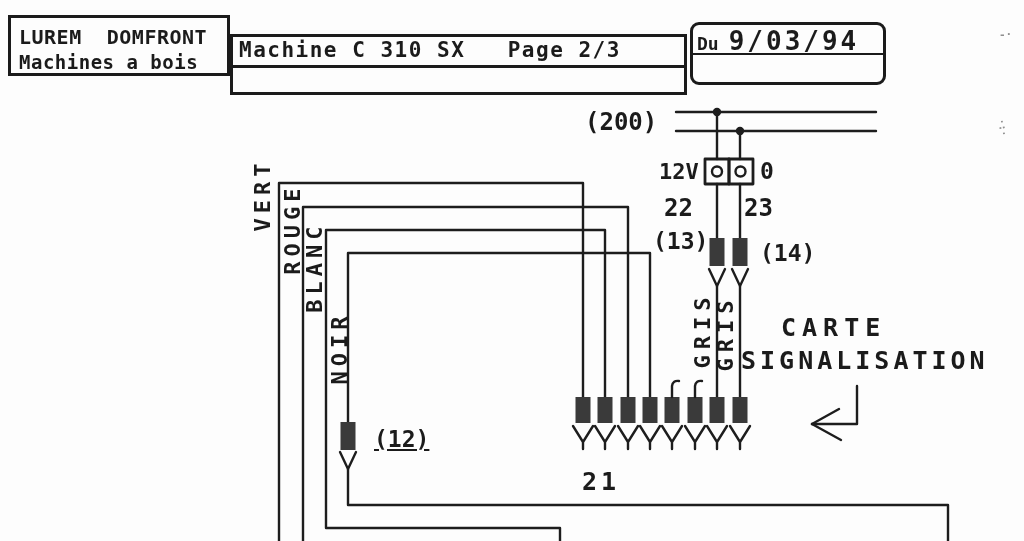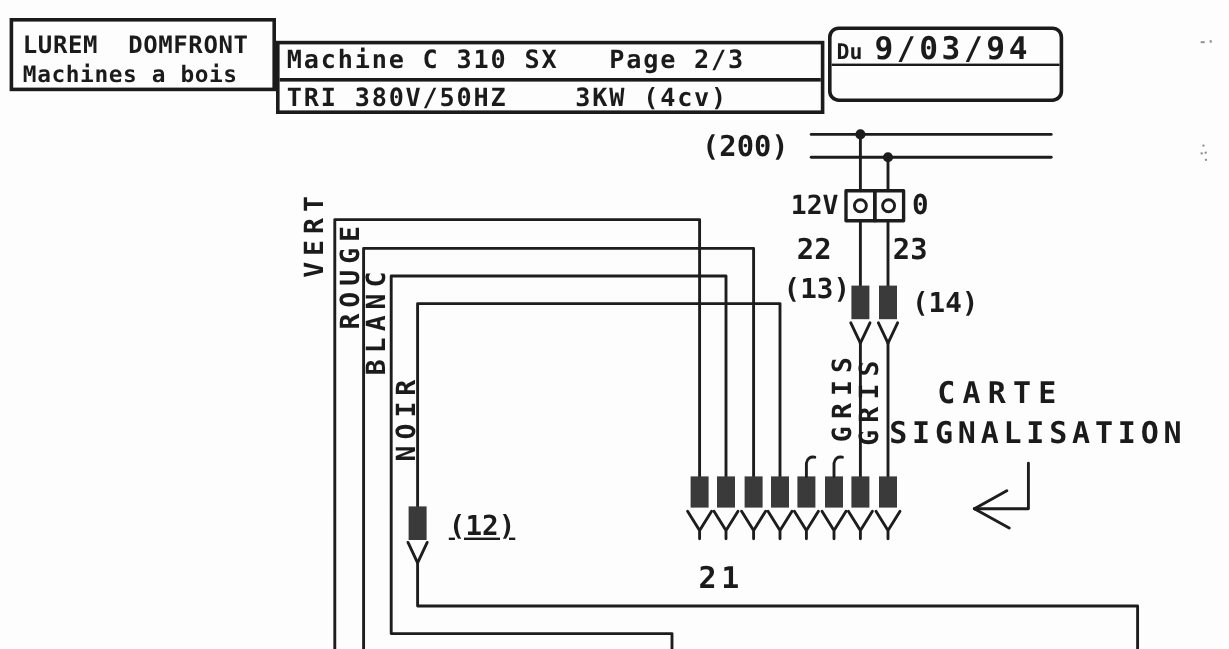--- a/index.html
+++ b/index.html
@@ -37,21 +37,20 @@
 
 <div class="page">
 
   <div class="hbox company-box">
     <div class="l1">LUREM  DOMFRONT</div>
     <div class="l2">Machines a bois</div>
   </div>
 
   <div class="hbox machine-box">
     <div class="mrow mrow1">Machine C 310 SX   Page 2/3</div>
-    <div class="mrow">TRI 380V/50HZ    3KW (4cv)</div>
   </div>
 
   <div class="hbox date-box">
     <div class="drow drow1">
       <span class="small">Du</span>
       <span class="big">9/03/94</span>
     </div>
   </div>
 
 

